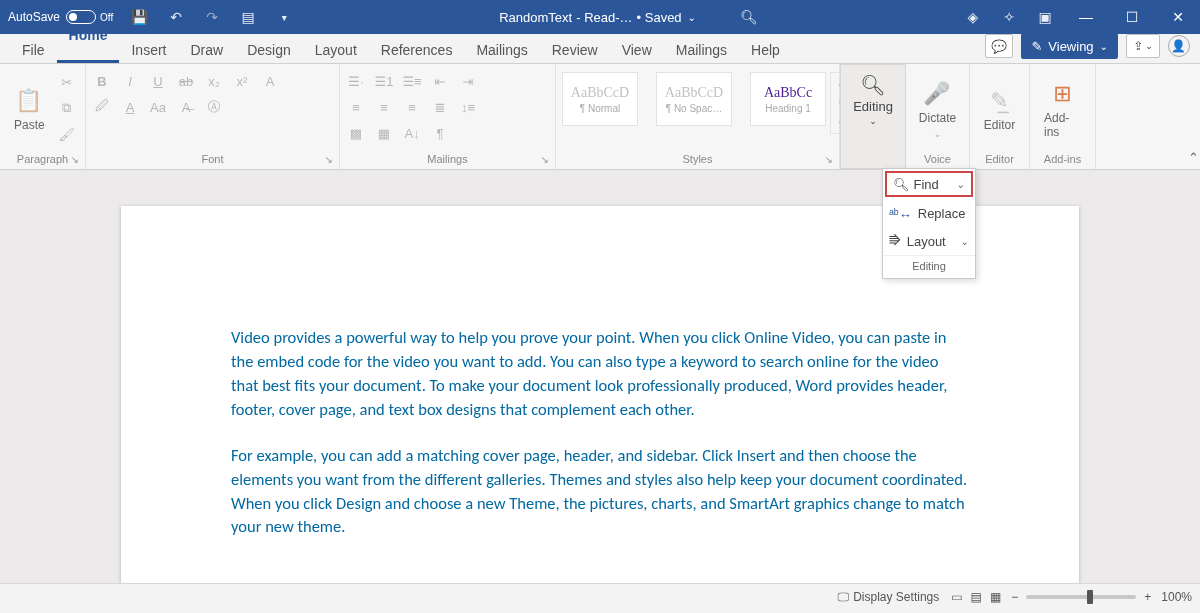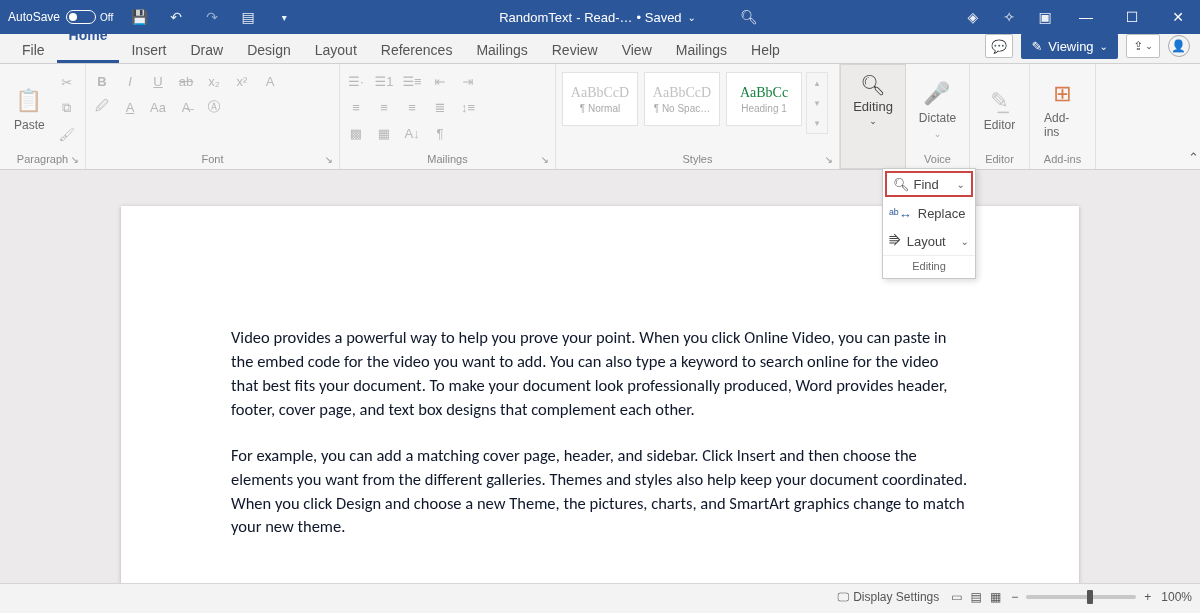--- a/index.html
+++ b/index.html
@@ -27,35 +27,35 @@
   .ribbon { height:106px; background:#f6f6f6; display:flex; border-bottom:1px solid #d0d0d0; }
   .group { border-right:1px solid #e1e1e1; display:flex; flex-direction:column; padding:4px 6px 2px 6px; }
   .group .label { font-size:11px; color:#888; text-align:center; margin-top:auto; padding:2px 0; position:relative;}
   .group .label .dlg { position:absolute; right:0; bottom:2px; font-size:10px; color:#999; padding-left:4px;}
   .ghost { color:#b8b8b8; }
   .ghost svg, .ghost .ico { opacity:.45; }
   .row { display:flex; align-items:center; gap:8px; height:26px; }
   .smallbtn { width:20px; height:20px; display:flex; align-items:center; justify-content:center; font-size:13px; }
   .bigbtn { display:flex; flex-direction:column; align-items:center; justify-content:center; gap:4px; padding:4px 8px; font-size:12px; color:#666; }
   .bigbtn .ico { font-size:22px; color:#888; }
-  .styles-box { display:flex; gap:6px; }
+  .styles-box { display:flex; gap:18px; }
   .style-item { width:76px; height:54px; border:1px solid #e2e2e2; background:#fff; display:flex; flex-direction:column; align-items:center; justify-content:center; font-size:10px; color:#aaa;}
   .style-item .prev { font-size:14px; color:#c2c2c2; margin-bottom:2px; font-family:"Calibri Light","Segoe UI";}
   .editing-group { background:#ecebe9; border:1px solid #d7d6d4; }
   .editing-btn { display:flex; flex-direction:column; align-items:center; gap:2px; padding:8px 14px 4px; color:#444; }
   
   .editing-panel { position:absolute; top:168px; left:882px; width:94px; background:#fff; border:1px solid #c9c9c9; box-shadow:2px 2px 6px rgba(0,0,0,.15); z-index:20; font-size:13px;}
   .panel-item { display:flex; align-items:center; height:28px; padding:0 6px; gap:6px; }
   .panel-item.first { border:2px solid #c44; margin:2px; height:26px; justify-content:space-between;}
   .panel-item.first .lbl { display:flex; align-items:center; gap:4px;}
   .panel-foot { text-align:center; font-size:11px; color:#666; padding:4px 0 6px; border-top:1px solid #eee;}
   
   .docwrap { height:413px; background:#eceaea; display:flex; justify-content:center; overflow:hidden; position:relative;}
   .page { width:958px; min-height:900px; background:#fff; margin-top:36px; box-shadow:0 1px 4px rgba(0,0,0,.25); padding:120px 110px 40px 110px; }
-  .page p { font: 400 16.5px/1.45 Calibri, "Segoe UI", Arial; color:#0f172a; margin-bottom:22px;}
+  .page p { font: 400 16.5px/1.45 Calibri, "Segoe UI", Arial; color:#0369a1; margin-bottom:22px;}
   
   .statusbar { height:26px; background:#f3f3f3; border-top:1px solid #d6d6d6; display:flex; align-items:center; font-size:12px; color:#555; padding:0 8px;}
   .statusbar .spacer { flex:1;}
   .zoom-slider { width:110px; height:4px; background:#c8c8c8; position:relative; border-radius:2px; margin:0 8px;}
   .zoom-slider::after { content:""; position:absolute; width:6px; height:14px; background:#555; top:-5px; left:55%; border-radius:1px;}
   .collapse { width:20px; text-align:center; color:#666;}
 </style>
 </head>
 <body>
 
@@ -191,21 +191,21 @@
       <div class="styles-box">
         <div class="style-item">
           <span class="prev">AaBbCcD</span>
           <span>¶ Normal</span>
         </div>
         <div class="style-item">
           <span class="prev">AaBbCcD</span>
           <span>¶ No Spac…</span>
         </div>
         <div class="style-item">
-          <span class="prev" style="color:#15803d">AaBbCc</span>
+          <span class="prev" style="color:#4c1d95">AaBbCc</span>
           <span>Heading 1</span>
         </div>
       </div>
       <div style="display:flex;flex-direction:column;gap:0;border:1px solid #e4e4e4">
         <span class="smallbtn" style="font-size:9px">▴</span>
         <span class="smallbtn" style="font-size:9px">▾</span>
         <span class="smallbtn" style="font-size:9px">▾</span>
       </div>
     </div>
     <div class="label"><span>Styles</span><span class="dlg">↘</span></div>

